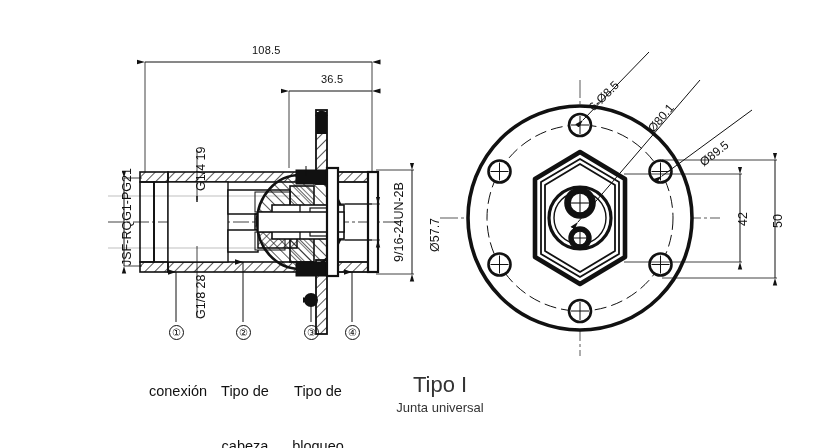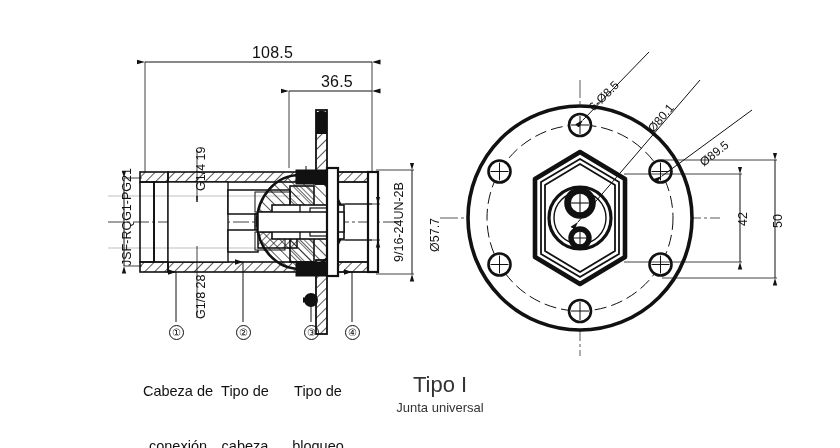--- a/index.html
+++ b/index.html
@@ -27,21 +27,21 @@
     width: 840px;
     height: 448px;
   }
   .txt {
     position: absolute;
     white-space: pre;
     line-height: 1.18;
     color: #111111;
   }
   .dim {
-    font-size: 16px;
+    font-size: 11px;
     letter-spacing: 0.2px;
   }
   .vdim {
     font-size: 12.5px;
     transform-origin: 0 0;
     transform: rotate(-90deg);
   }
   .leader-label {
     font-size: 12px;
     transform-origin: 0 0;
@@ -335,21 +335,20 @@
   <div class="txt vdim" style="left:736px; top:226px;">42</div>
 
   <div class="txt vdim" style="left:771px; top:228px;">50</div>
 
   <div class="circle-num" style="left:169px; top:325px;">①</div>
   <div class="circle-num" style="left:236px; top:325px;">②</div>
   <div class="circle-num" style="left:304px; top:325px;">③</div>
   <div class="circle-num" style="left:345px; top:325px;">④</div>
 
   <div class="txt part-label" style="left:128px; top:346px; width:100px;">
-    <div>Cabeza de</div>
     <div>conexión</div>
   </div>
 
   <div class="txt part-label" style="left:203px; top:346px; width:84px;">
     <div>Tipo de</div>
     <div>cabeza</div>
   </div>
 
   <div class="txt part-label" style="left:276px; top:346px; width:84px;">
     <div>Tipo de</div>

